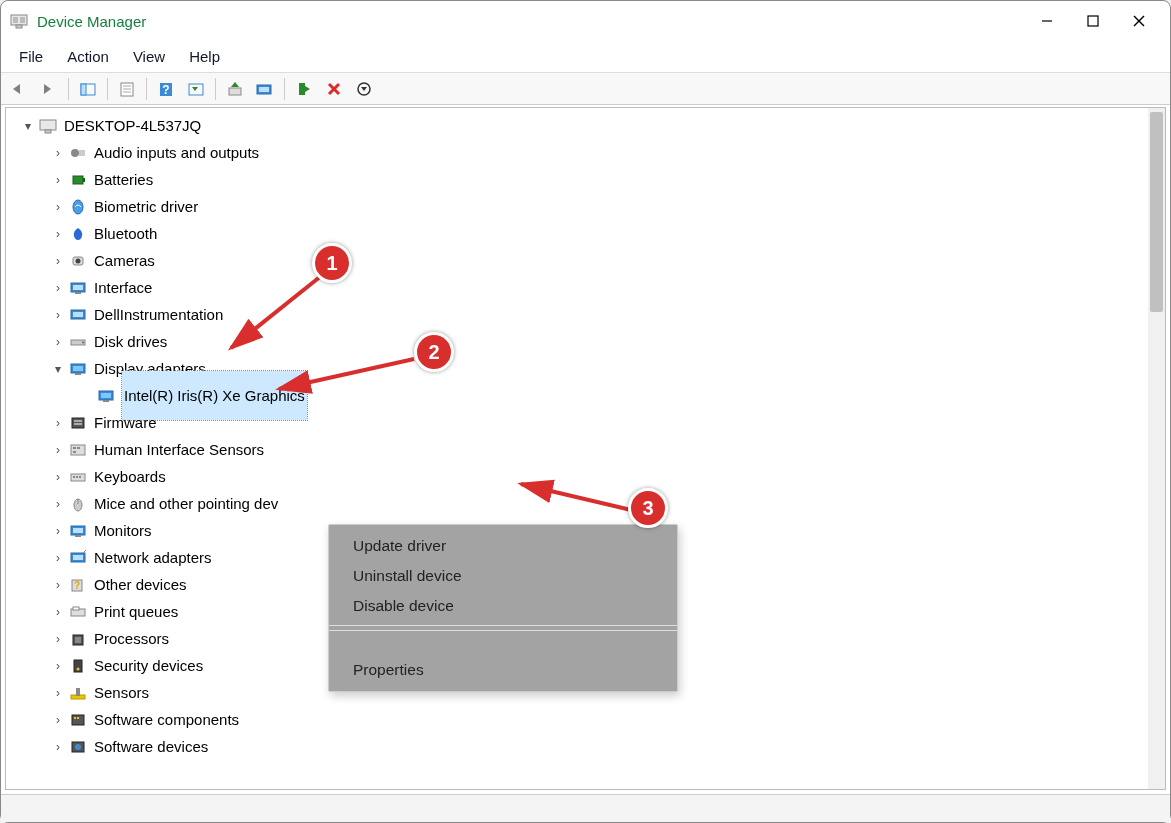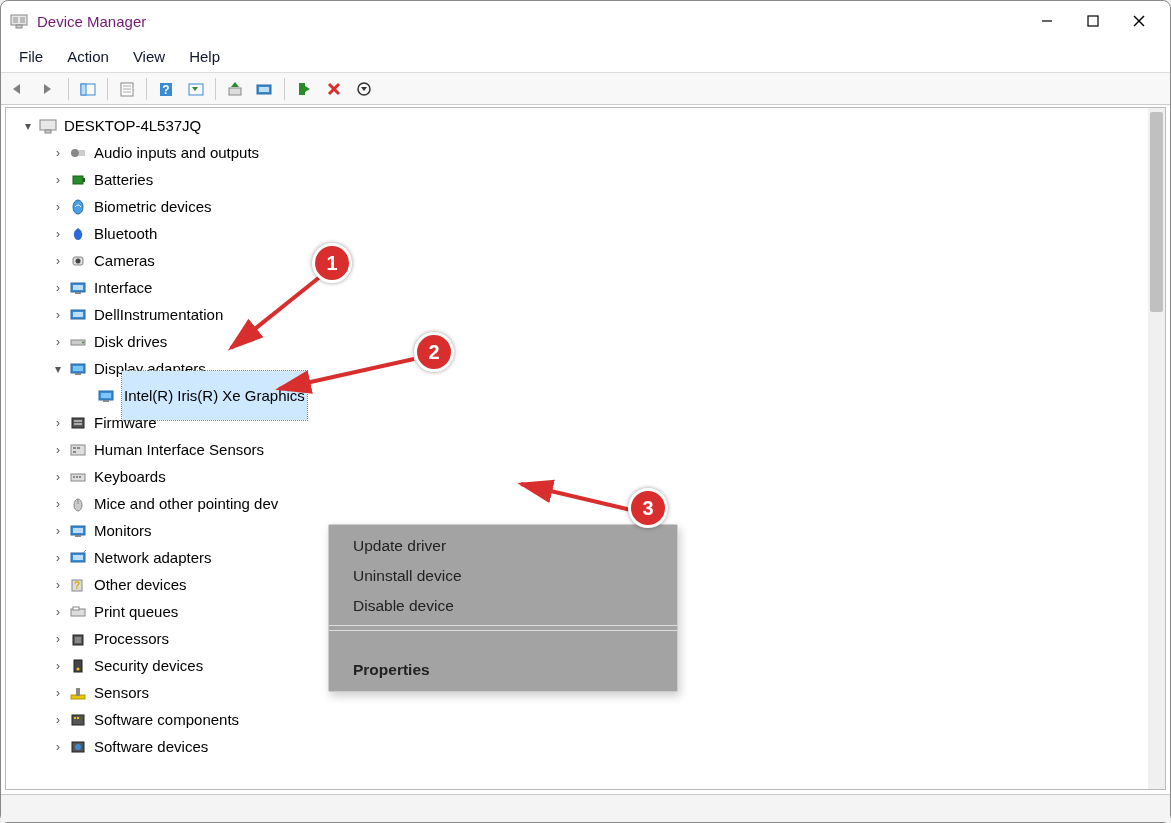--- a/index.html
+++ b/index.html
@@ -1,20 +1,20 @@
 <!DOCTYPE html>
 <html><head>
 <meta charset="utf-8">
 <style>
 * { margin: 0; padding: 0; box-sizing: border-box; font-family: "Segoe UI", Tahoma, sans-serif; }
 body { background: #f0f0f0; width: 1171px; height: 823px; overflow: hidden; }
 .window { width: 1171px; height: 823px; background: #fff; border: 1px solid #888; border-radius: 8px; display: flex; flex-direction: column; }
 .titlebar { height: 40px; display: flex; align-items: center; padding: 0 8px; }
 .titlebar-icon { width: 20px; height: 20px; margin-right: 8px; display:inline-flex; align-items:center; justify-content:center; }
-.titlebar-text { font-size: 15px; color: #701a75; flex: 1; }
+.titlebar-text { font-size: 15px; color: #15803d; flex: 1; }
 .win-controls { display: flex; }
 .win-control { width: 46px; height: 40px; display: flex; align-items: center; justify-content: center; font-size: 14px; color: #000; }
 .menubar { height: 32px; display: flex; align-items: center; padding: 0 6px; border-bottom: 1px solid #ddd; }
 .menubar-item { padding: 4px 12px; font-size: 15px; color: #0f172a; }
 .toolbar { height: 32px; display: flex; align-items: center; padding: 0 4px; border-bottom: 1px solid #ccc; background: #f8f8f8; gap: 2px; }
 .tool-btn { width: 28px; height: 26px; display: flex; align-items: center; justify-content: center; border: 1px solid transparent; }
 .tool-sep { width: 1px; height: 22px; background: #ccc; margin: 0 3px; }
 .content-wrap { flex: 1; display: flex; position: relative; border: 1px solid #bbb; margin: 2px 4px 4px 4px; }
 .content { flex: 1; overflow: hidden; padding: 4px 0; position: relative; }
 .scrollbar { width: 17px; background: #f0f0f0; position: relative; }
@@ -22,21 +22,21 @@
 .tree-row { display: flex; align-items: center; height: 27px; font-size: 15px; color: #000; white-space: nowrap; }
 .tree-row.root { padding-left: 14px; }
 .tree-row.lvl1 { padding-left: 44px; }
 .tree-row.lvl2 { padding-left: 90px; }
 .expander { width: 16px; display: inline-flex; align-items: center; justify-content: center; color: #555; margin-right: 2px; font-size: 12px; }
 .dev-icon { width: 20px; height: 18px; display: inline-flex; align-items: center; justify-content: center; margin-right: 6px; }
 .tree-label { }
 .selected { background: #cde8ff; outline: 1px dotted #888; padding: 16px 2px; }
 .context-menu { position: absolute; left: 322px; top: 416px; width: 350px; background: #a3a3a3; border: 1px solid #ccc; box-shadow: 2px 4px 10px rgba(0,0,0,0.2); padding: 6px 0; z-index: 10; border-radius: 2px; }
 .ctx-item { padding: 6px 24px; font-size: 15.5px; color: #222; }
-.ctx-item.bold { font-weight: 700; margin-top: 24px; }
+.ctx-item.bold { font-weight: 400; margin-top: 24px; }
 .ctx-sep { height: 1px; background: #ddd; margin: 4px 0; }
 .annot-circle { position: absolute; width: 40px; height: 40px; border-radius: 50%; background: #d92e2e; border: 3px solid #fff; display: flex; align-items: center; justify-content: center; color: #fff; font-weight: bold; font-size: 20px; z-index: 20; box-shadow: 0 0 4px rgba(0,0,0,0.4); }
 .annot-arrow { position: absolute; z-index: 19; }
 .statusbar { height: 28px; border-top: 1px solid #ccc; background: #f4f4f4; }
 svg { display:block; }
 </style>
 </head>
 <body>
 
 <div class="window">
@@ -188,21 +188,21 @@
             <span class="tree-label">Batteries</span>
           </div>
           <div class="tree-row lvl1">
             <span class="expander">›</span>
             <span class="dev-icon">
               <svg width="18" height="16">
                 <ellipse cx="9" cy="8" rx="5" ry="7" fill="#4aa0e8" stroke="#2a6aa6"></ellipse>
                 <path d="M6 8 Q9 4 12 8" stroke="#fff" fill="none"></path>
               </svg>
             </span>
-            <span class="tree-label">Biometric devices</span>
+            <span class="tree-label">Biometric driver</span>
           </div>
           <div class="tree-row lvl1">
             <span class="expander">›</span>
             <span class="dev-icon">
               <svg width="18" height="16">
                 <path d="M9 2 Q4 5 5 10 Q6 14 9 14 Q12 14 13 10 Q14 5 9 2" fill="#2a6ad6"></path>
               </svg>
             </span>
             <span class="tree-label">Bluetooth</span>
           </div>

